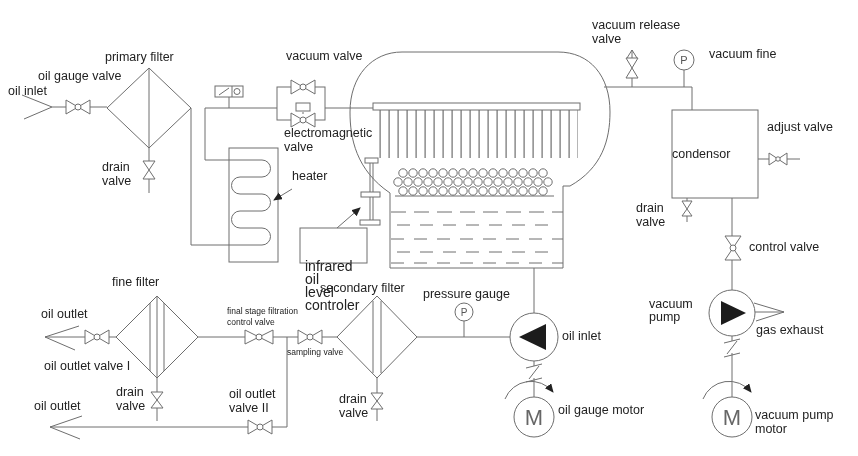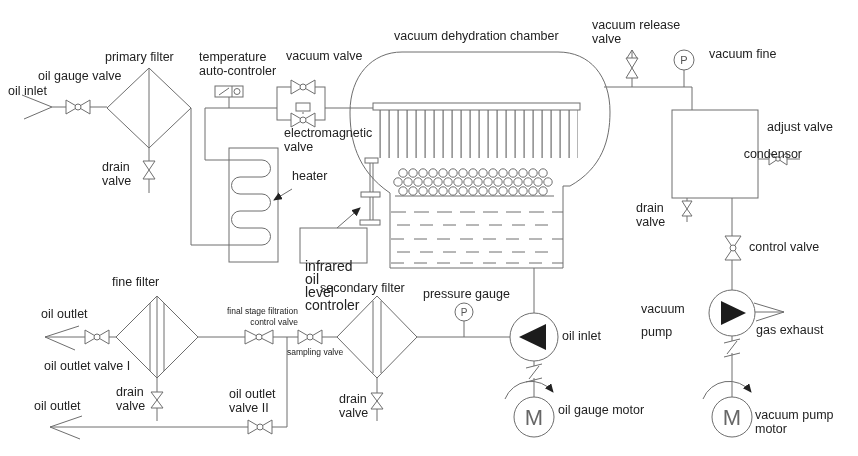--- a/index.html
+++ b/index.html
@@ -1,24 +1,24 @@
 <!DOCTYPE html>
 <html><head>
 <meta charset="utf-8">
 <style>
   html,body{margin:0;padding:0;background:#fff;}
   .stage{position:relative;width:858px;height:456px;background:#ffffff;overflow:hidden;
          font-family:"Liberation Sans",sans-serif;}
   .stage svg{position:absolute;left:0;top:0;}
   .lbl{position:absolute;font-size:12.5px;line-height:14px;color:#222;
        white-space:pre-line;letter-spacing:0;}
-  .lbl.small{font-size:8.5px;line-height:11px;text-align:right;}
+  .lbl.small{font-size:8.5px;line-height:11px;}
   .lbl.boxtext{font-size:14px;line-height:13px;margin-top:30px;}
-  .lbl.center{text-align:right;padding-left:44px;}
-  .lbl.lh17{line-height:23px;}
+  .lbl.center{text-align:left;}
+  .lbl.lh17{line-height:13px;margin-left:8px;}
 </style>
 </head>
 <body>
 
 <div class="stage">
 
 <svg width="858" height="456" viewBox="0 0 858 456">
   <defs>
     <marker id="mfill" markerWidth="12" markerHeight="12" refX="8" refY="4" orient="auto">
       <path d="M0,0 L9,4 L0,8 Z" fill="#222"></path>
@@ -275,29 +275,26 @@
       <circle cx="260" cy="427" r="3"></circle>
     </g>
   </g>
 </svg>
 
 <div class="lbl" style="left:8px;top:84px">oil inlet</div>
 <div class="lbl" style="left:38px;top:69px">oil  gauge valve</div>
 <div class="lbl" style="left:105px;top:50px">primary filter</div>
 <div class="lbl" style="left:102px;top:160px">drain
 valve</div>
-<div class="lbl" style="left:199px;top:50px">temperature
-auto-controler</div>
 <div class="lbl" style="left:286px;top:49px">vacuum valve</div>
 <div class="lbl" style="left:284px;top:126px">electromagnetic
 valve</div>
 <div class="lbl" style="left:292px;top:169px">heater</div>
 <div class="lbl boxtext" style="left:305px;top:230px;width:60px">infrared oil
 level controler</div>
-<div class="lbl" style="left:394px;top:29px">vacuum dehydration chamber</div>
 <div class="lbl" style="left:592px;top:18px">vacuum release
 valve</div>
 <div class="lbl" style="left:709px;top:47px">vacuum fine</div>
 <div class="lbl center" style="left:672px;top:147px;width:86px">condensor</div>
 <div class="lbl" style="left:767px;top:120px">adjust valve</div>
 <div class="lbl" style="left:636px;top:201px">drain
 valve</div>
 <div class="lbl" style="left:749px;top:240px">control valve</div>
 <div class="lbl lh17" style="left:641px;top:298px">vacuum
 pump</div>

